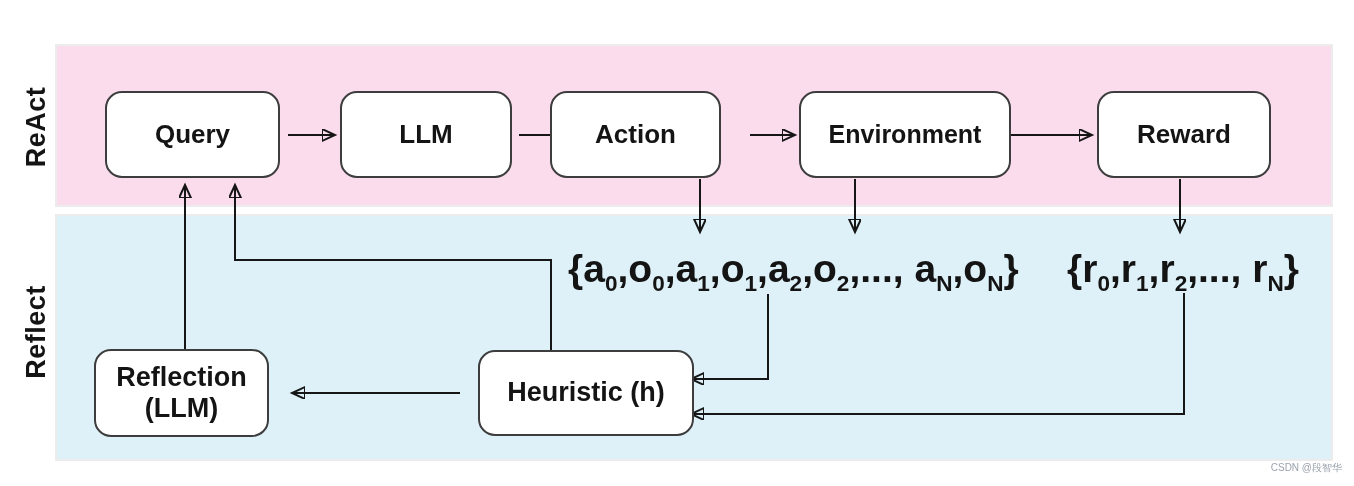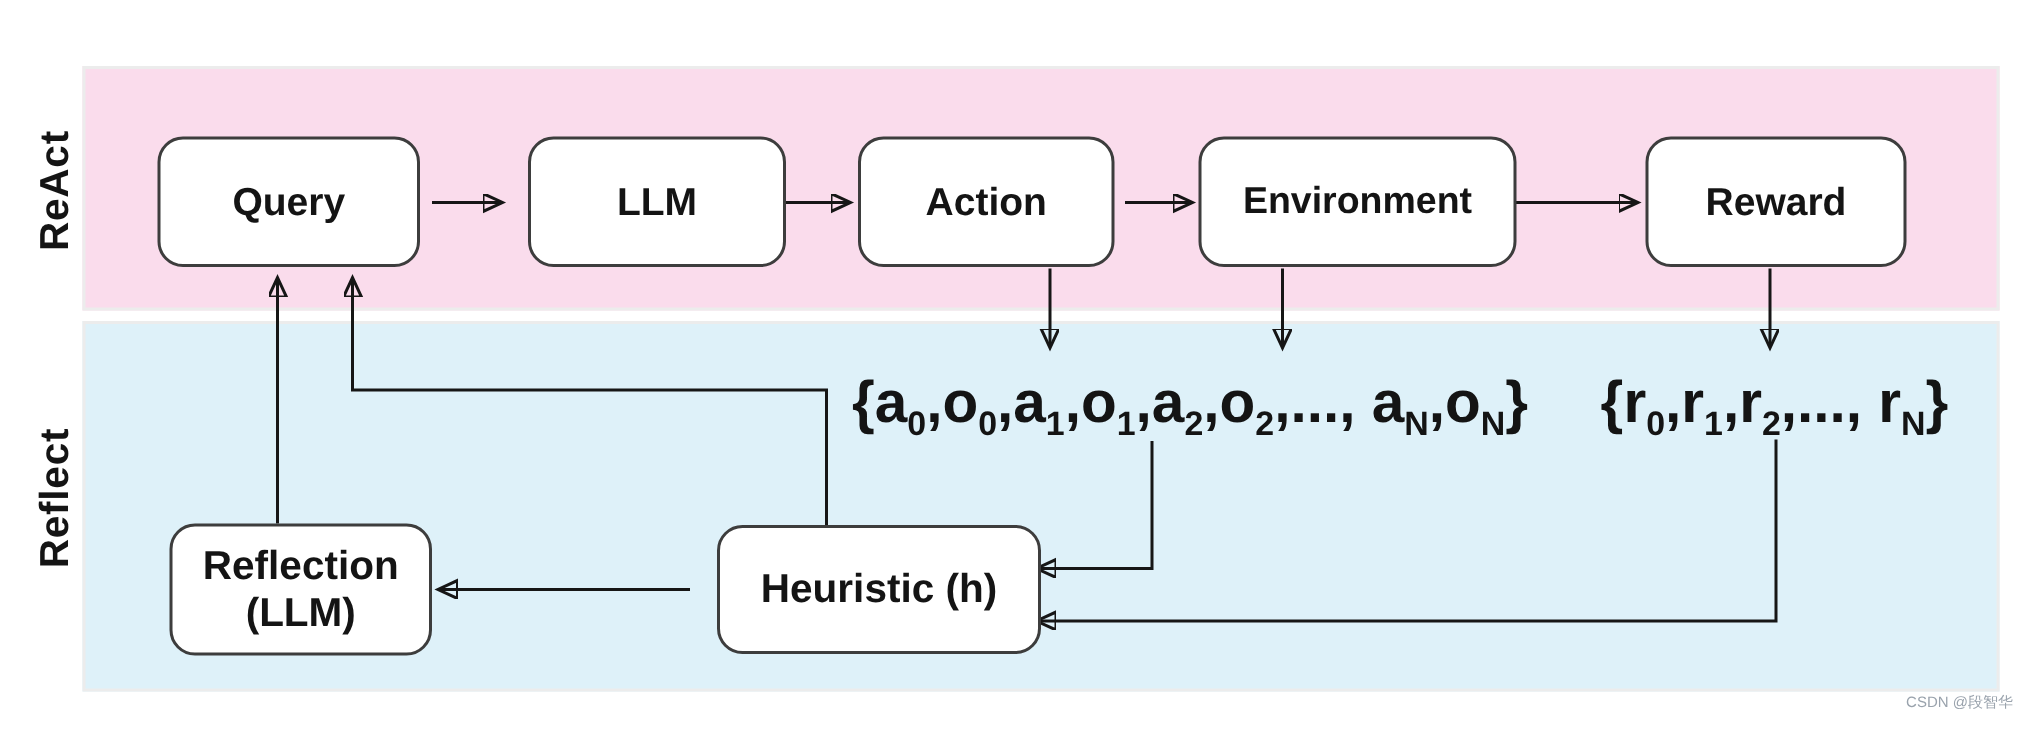--- a/index.html
+++ b/index.html
@@ -24,25 +24,25 @@
   #label-react{left:-44px;top:107px;}
   #label-reflect{left:-44px;top:312px;}
   .node{
     position:absolute;background:#ffffff;
     border:2px solid #3d3d3d;border-radius:17px;
     display:flex;flex-direction:column;align-items:center;justify-content:center;
     font-weight:bold;font-size:26px;line-height:1.15;
     box-sizing:border-box;text-align:left;
   }
   #node-query{left:105px;top:91px;width:175px;height:87px;}
-  #node-llm{left:340px;top:91px;width:172px;height:87px;margin-left:12px;}
-  #node-action{left:572px;top:91px;width:171px;height:87px;}
+  #node-llm{left:340px;top:91px;width:172px;height:87px;}
+  #node-action{left:550px;top:91px;width:171px;height:87px;}
   #node-environment{left:799px;top:91px;width:212px;height:87px;font-size:25px;}
   #node-reward{left:1097px;top:91px;width:174px;height:87px;}
-  #node-reflection{left:113px;top:349px;width:175px;height:88px;font-size:27px;}
+  #node-reflection{left:94px;top:349px;width:175px;height:88px;font-size:27px;}
   #node-heuristic{left:478px;top:350px;width:216px;height:86px;font-size:27px;}
   .seq-text{
     position:absolute;top:247px;
     font-weight:bold;font-size:39px;text-align:center;
     white-space:nowrap;
   }
   #trajectory-text{left:568px;width:444px;}
   #rewards-text{left:1058px;width:250px;}
   .seq-text sub{font-size:0.58em;line-height:0;}
   #arrow-layer{position:absolute;left:0;top:0;pointer-events:none;}

